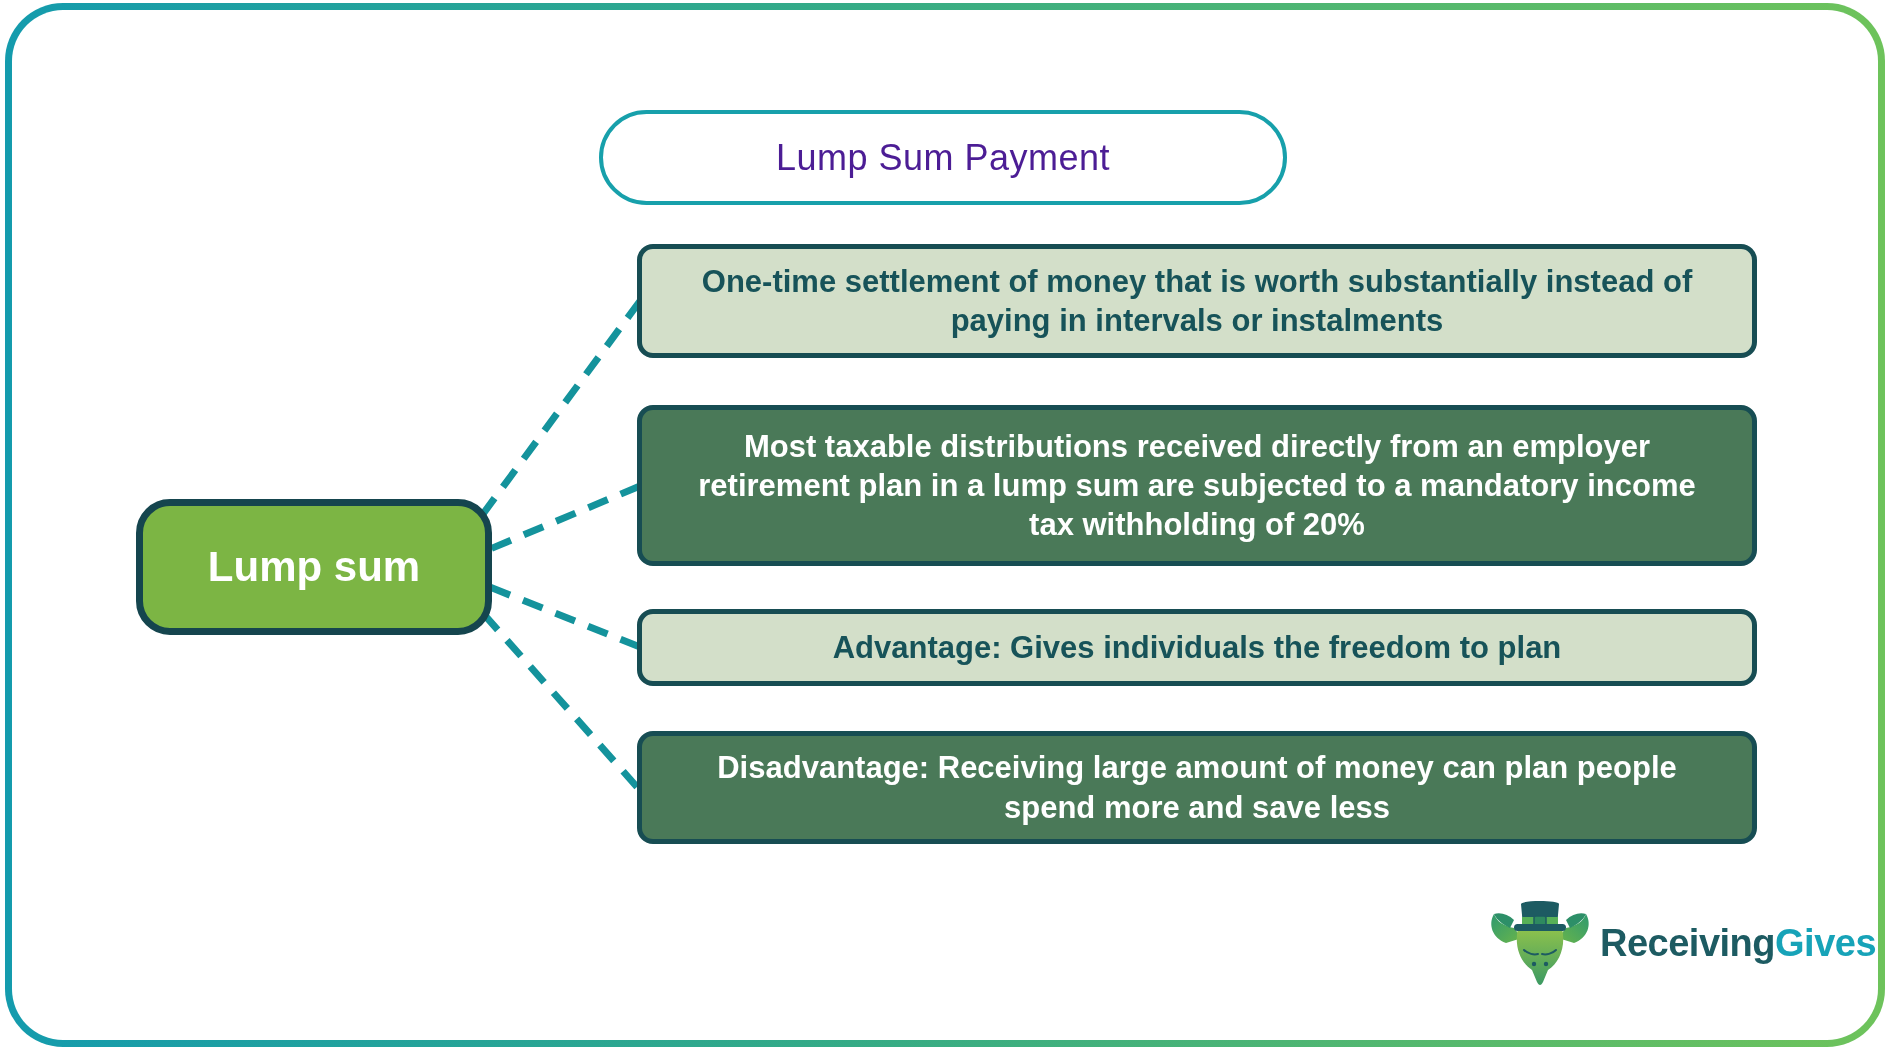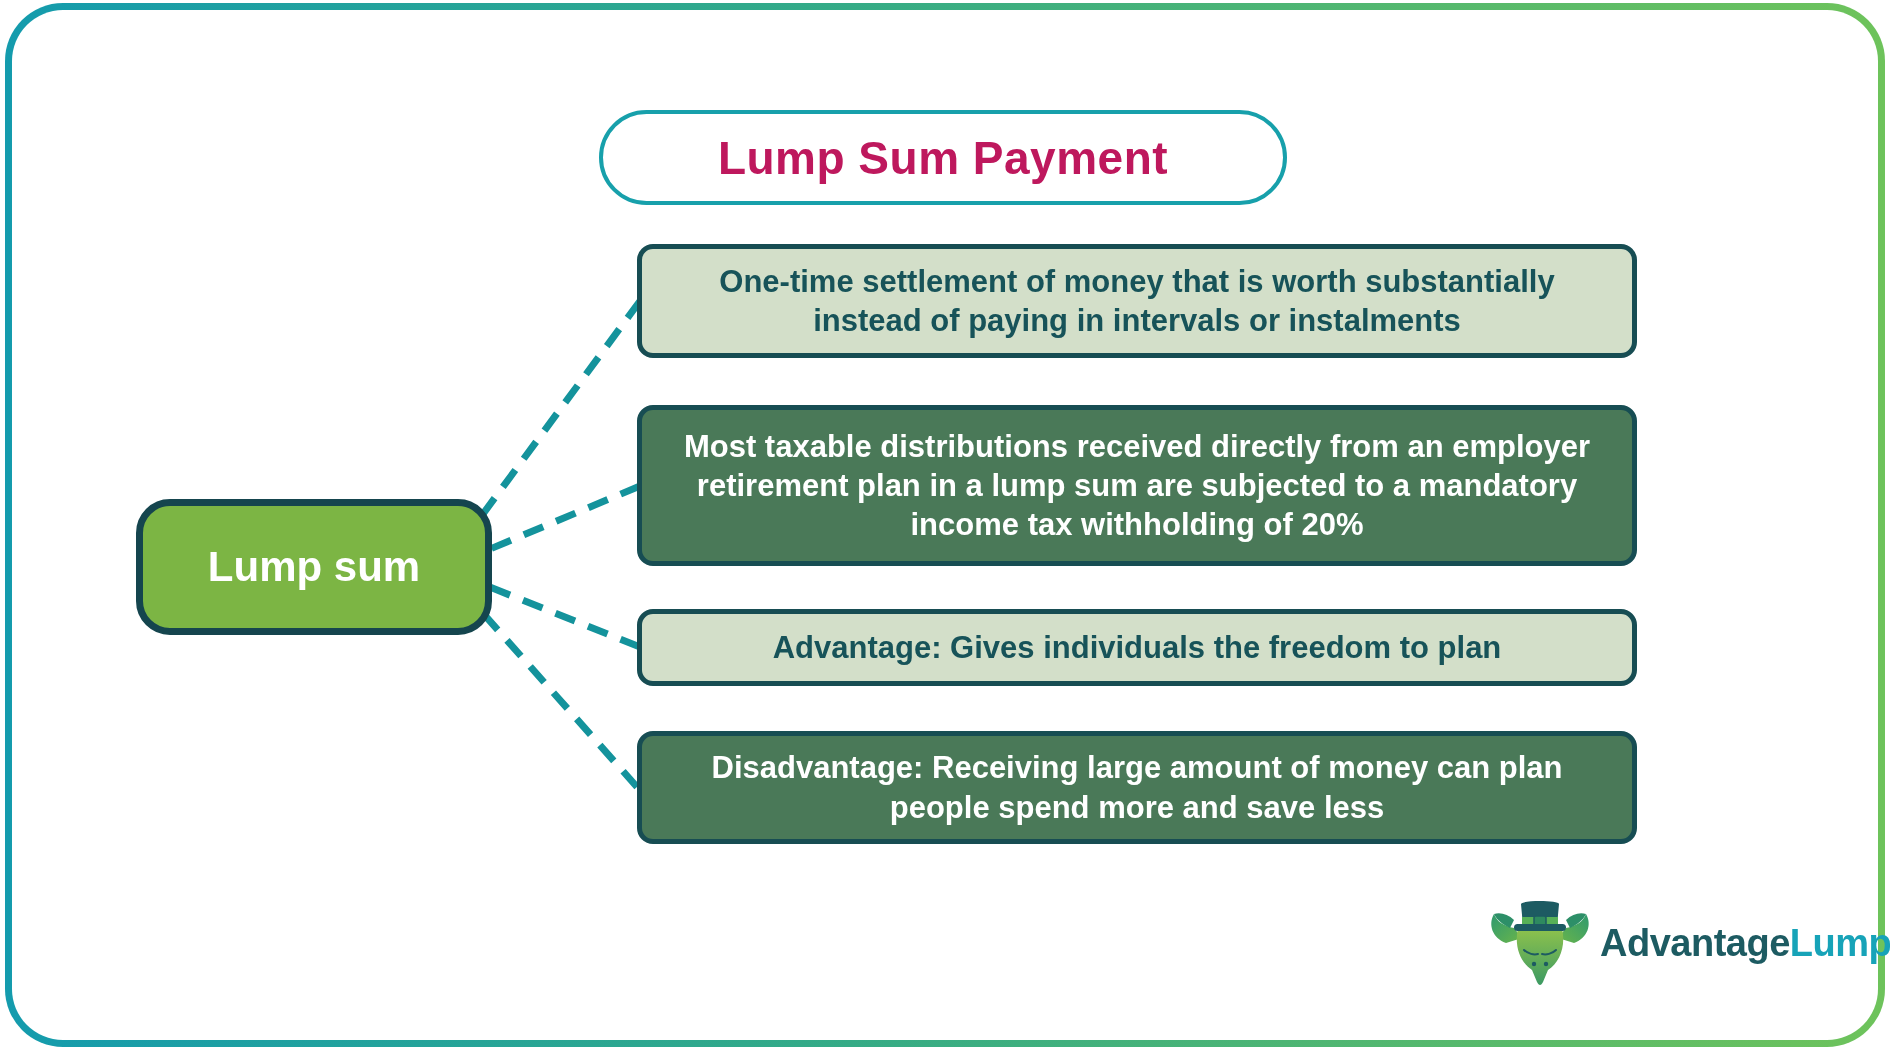--- a/index.html
+++ b/index.html
@@ -17,34 +17,34 @@
     background: #ffffff; border-radius: 51px;
   }
 
   
   .title-pill {
     position: absolute; left: 599px; top: 110px; width: 688px; height: 95px;
     border: 4px solid #17a0ab; border-radius: 48px; background: #ffffff;
     display: flex; align-items: center; justify-content: center;
   }
   .title-pill span {
-    font-size: 46px; font-weight: bold; color: #be185d; letter-spacing: 0.5px;
+    font-size: 36px; font-weight: normal; color: #4c1d95; letter-spacing: 0.5px;
   }
 
   
   .node {
     position: absolute; left: 136px; top: 499px; width: 356px; height: 136px;
     background: #7cb544; border: 7px solid #15454e; border-radius: 34px;
     display: flex; align-items: center; justify-content: center;
   }
   .node span { font-size: 42px; font-weight: bold; color: #ffffff; }
 
   
   .box {
-    position: absolute; left: 637px; width: 1000px;
+    position: absolute; left: 637px; width: 1120px;
     border: 5px solid #174d53; border-radius: 16px;
     display: flex; align-items: center; justify-content: center;
     text-align: center; padding: 8px 34px;
   }
   .box span { font-size: 31px; font-weight: bold; line-height: 1.26; }
   .box.light { background: #d3dfc9; }
   .box.light span { color: #175359; }
   .box.dark { background: #4a7958; justify-content: flex-end; }
   .box.dark span { color: #ffffff; }
   .box1 { top: 244px; height: 114px; }
@@ -134,15 +134,15 @@
     <rect x="46" y="18" width="12" height="10" rx="2" fill="#2e8a5f" stroke="#1d5b62" stroke-width="1.5"></rect>
 
     <rect x="26" y="26" width="52" height="7" rx="3.5" fill="#1d5b62"></rect>
 
     <path d="M36,52 C40,56 46,57 50,56" stroke="#1d5b62" stroke-width="2" fill="none" stroke-linecap="round"></path>
     <path d="M68,52 C64,56 58,57 54,56" stroke="#1d5b62" stroke-width="2" fill="none" stroke-linecap="round"></path>
     <circle cx="46" cy="66" r="2.2" fill="#1d5b62"></circle>
     <circle cx="58" cy="66" r="2.2" fill="#1d5b62"></circle>
   </svg>
   <div class="logo-text">
-    <span class="part1">Advantage</span><span class="part2">Lump</span>
+    <span class="part1">Receiving</span><span class="part2">Gives</span>
   </div>
 </div>
 
 </body></html>

